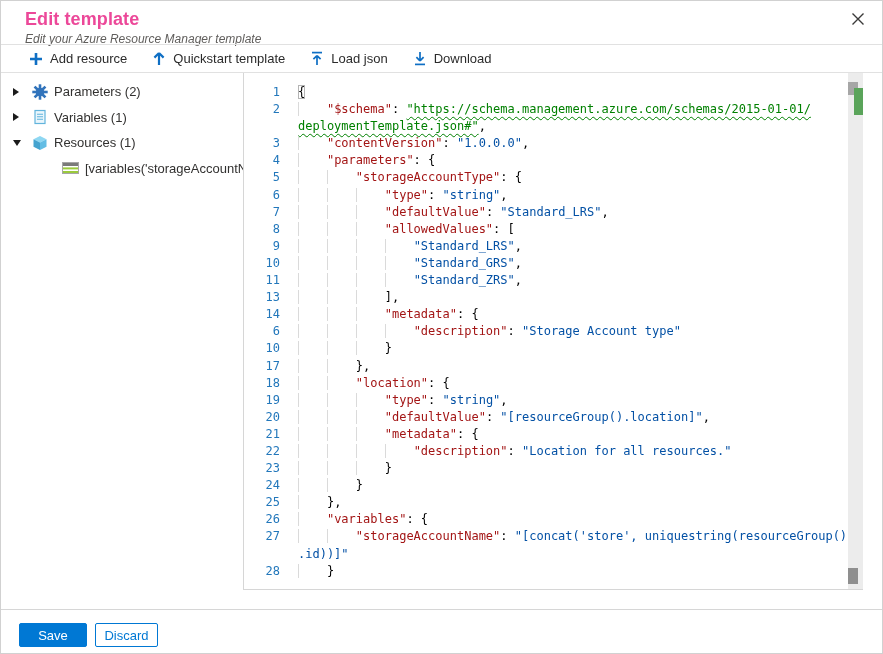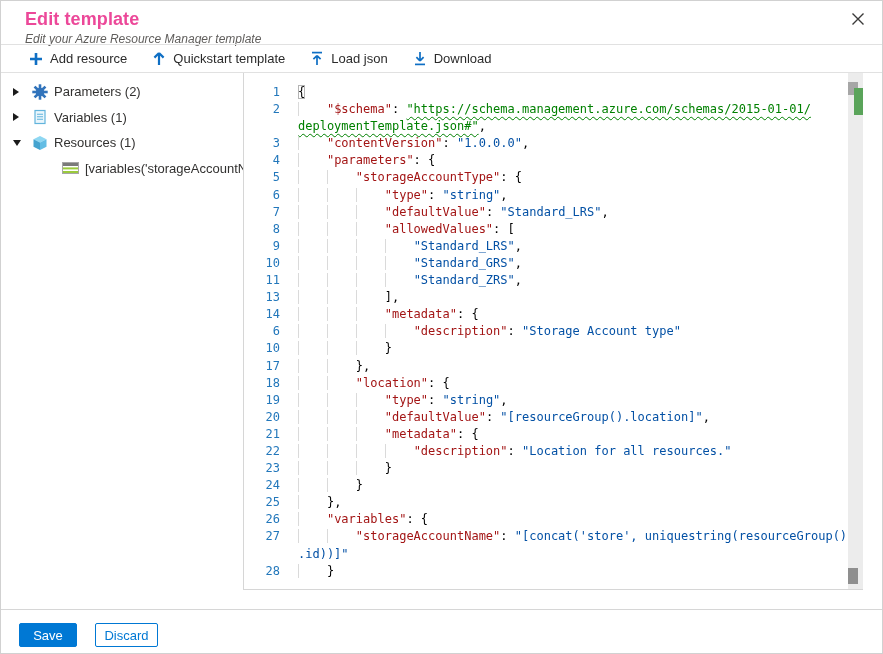--- a/index.html
+++ b/index.html
@@ -48,21 +48,21 @@
 
   
   .vscroll { position:absolute; right:0; top:0; width:15px; height:100%; background:#ececec; }
   .vthumb { position:absolute; left:0; top:9px; width:10px; height:13px; background:#a6a6a6; }
   .vmark-link { position:absolute; right:0; top:15px; width:9px; height:27px; background:#5aa45a; }
   .vmark-bottom { position:absolute; left:0; top:495px; width:10px; height:16px; background:#8f8f8f; }
 
   
   .btn { position:absolute; top:622px; height:24px; font-size:13px; display:flex; align-items:center;
          justify-content:center; cursor:pointer; border-radius:2px; }
-  .btn-save { left:18px; width:58px; background:#0078d4; color:#fff; border:1px solid #0078d4; }
+  .btn-save { left:18px; width:68px; background:#0078d4; color:#fff; border:1px solid #0078d4; }
   .btn-discard { left:94px; width:63px; background:#fff; color:#0078d4; border:1px solid #0078d4; }
 </style>
 </head>
 <body>
 
 <div class="window">
 
   <div class="hdr-title">Edit template</div>
   <div class="hdr-sub">Edit your Azure Resource Manager template</div>
   <div class="close-btn">

